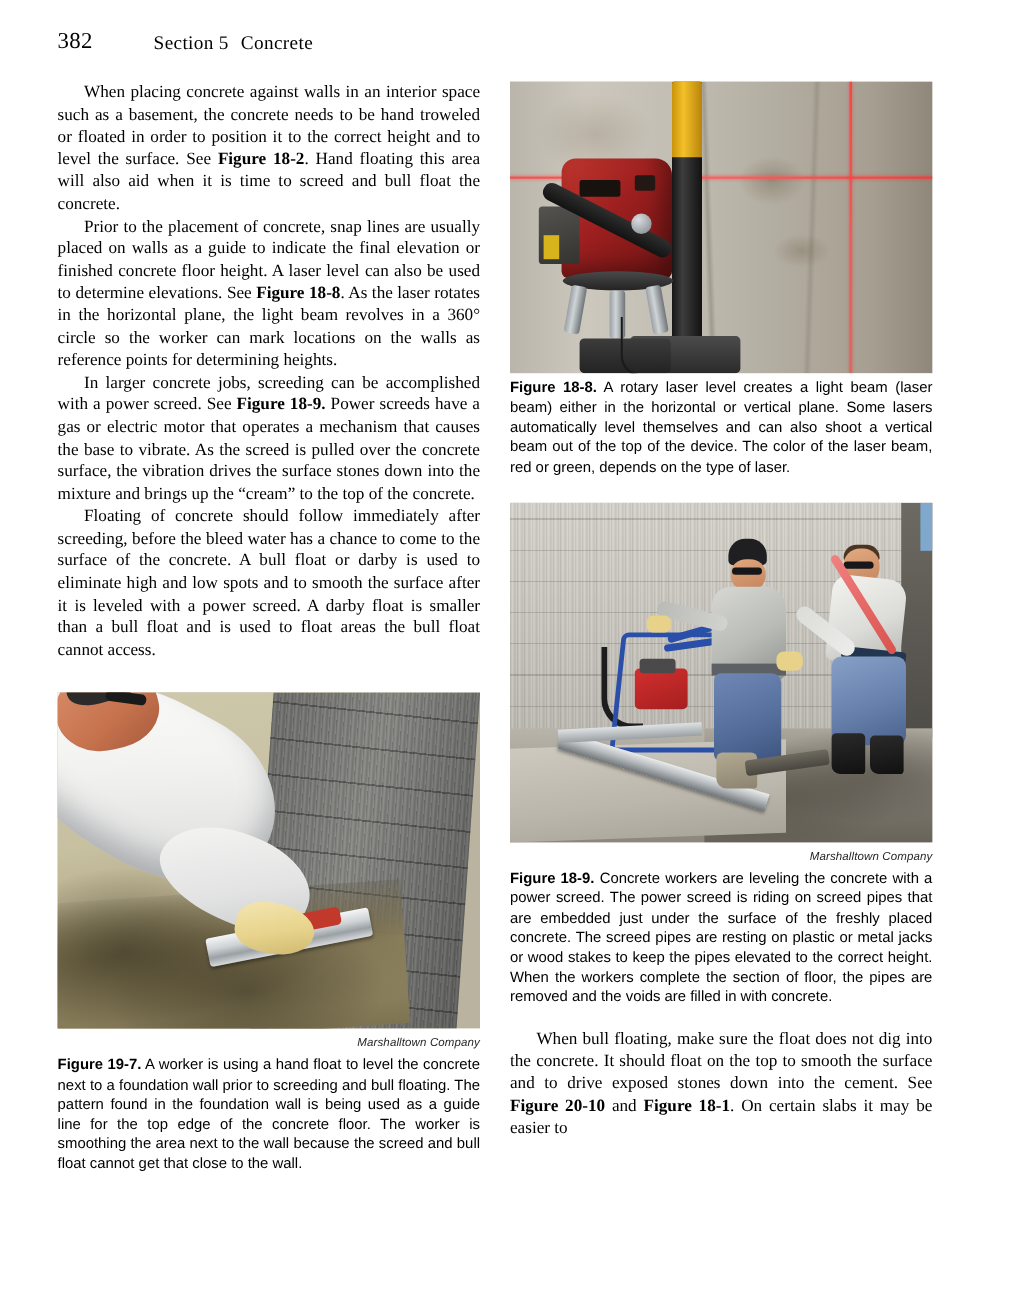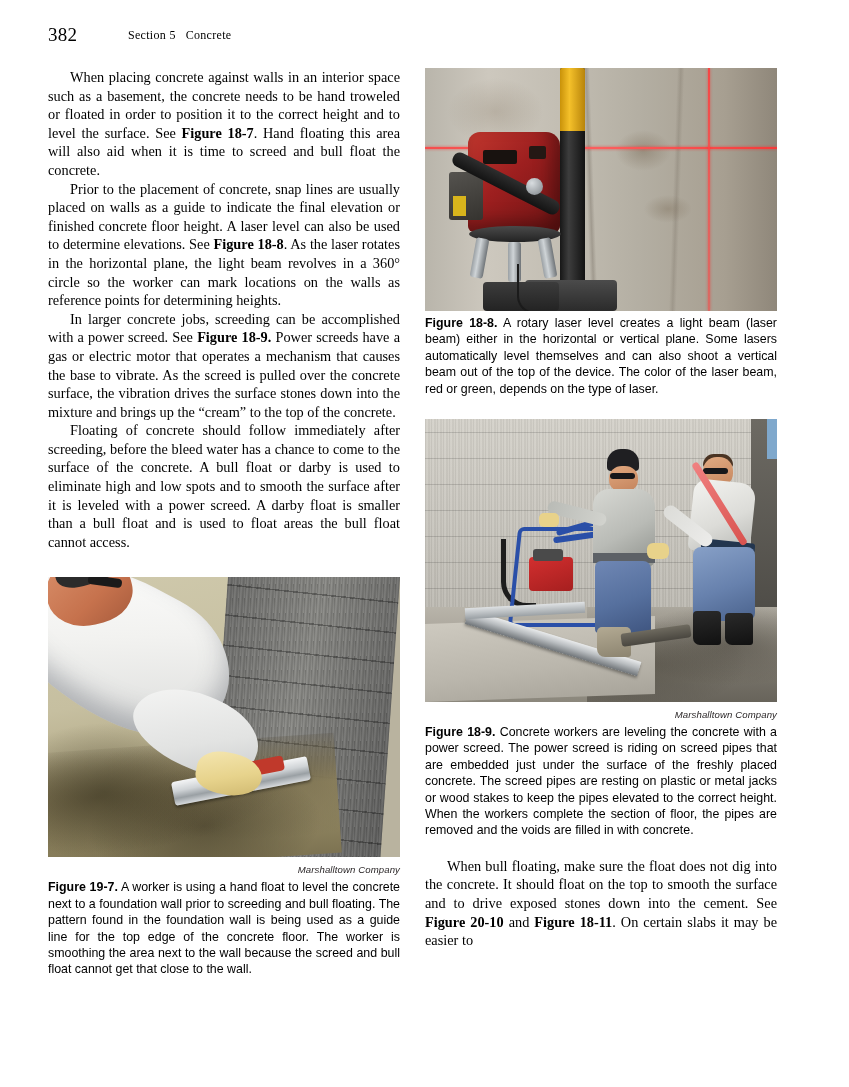--- a/index.html
+++ b/index.html
@@ -37,21 +37,21 @@
     top: 0;
     font-family: "Liberation Serif", serif;
     font-size: 19px;
     letter-spacing: 0.2px;
   }
   .runhead-title {
     position: absolute;
     left: 80px;
     top: 4px;
     font-family: "Liberation Serif", serif;
-    font-size: 12px;
+    font-size: 16px;
     letter-spacing: 0.3px;
   }
   .runhead-title .sec {
     margin-right: 10px;
   }
 
   
   .col-left {
     position: absolute;
     left: 48px;
@@ -592,21 +592,21 @@
   <div class="runhead">
     <span class="folio">382</span>
     <span class="runhead-title">
       <span class="sec">Section 5</span><span>Concrete</span>
     </span>
   </div>
 
   <div class="col-left">
 
     <p class="body">
-      When placing concrete against walls in an inte­rior space such as a basement, the concrete needs to be hand troweled or floated in order to position it to the correct height and to level the surface. See <span class="b">Figure 18-7</span>. Hand floating this area will also aid when it is time to screed and bull float the concrete.
+      When placing concrete against walls in an inte­rior space such as a basement, the concrete needs to be hand troweled or floated in order to position it to the correct height and to level the surface. See <span class="b">Figure 18-2</span>. Hand floating this area will also aid when it is time to screed and bull float the concrete.
     </p>
 
     <p class="body">
       Prior to the placement of concrete, snap lines are usually placed on walls as a guide to indicate the final elevation or finished concrete floor height. A laser level can also be used to determine elevations. See <span class="b">Figure 18-8</span>. As the laser rotates in the horizontal plane, the light beam revolves in a 360° circle so the worker can mark locations on the walls as reference points for determining heights.
     </p>
 
     <p class="body">
       In larger concrete jobs, screeding can be accom­plished with a power screed. See <span class="b">Figure 18-9.</span> Power screeds have a gas or electric motor that operates a mechanism that causes the base to vibrate. As the screed is pulled over the concrete surface, the vibra­tion drives the surface stones down into the mixture and brings up the “cream” to the top of the concrete.
     </p>
 
@@ -722,18 +722,18 @@
       <div class="credit">Marshalltown Company</div>
       <div class="caption">
         <span class="lead">Figure 18-9.</span>
         <span>Concrete workers are leveling the concrete with a power screed. The power screed is riding on screed pipes that are embedded just under the surface of the freshly placed concrete. The screed pipes are resting on plastic or metal jacks or wood stakes to keep the pipes elevated to the correct height. When the workers complete the section of floor, the pipes are removed and the voids are filled in with concrete.</span>
       </div>
     </div>
 
     <div class="gap-18"></div>
 
     <p class="body">
-      When bull floating, make sure the float does not dig into the concrete. It should float on the top to smooth the surface and to drive exposed stones down into the cement. See <span class="b">Figure 20-10</span> and <span class="b">Figure 18-11</span>. On certain slabs it may be easier to
+      When bull floating, make sure the float does not dig into the concrete. It should float on the top to smooth the surface and to drive exposed stones down into the cement. See <span class="b">Figure 20-10</span> and <span class="b">Figure 18-1</span>. On certain slabs it may be easier to
     </p>
   </div>
 
 
 </div>
 
 </body></html>

